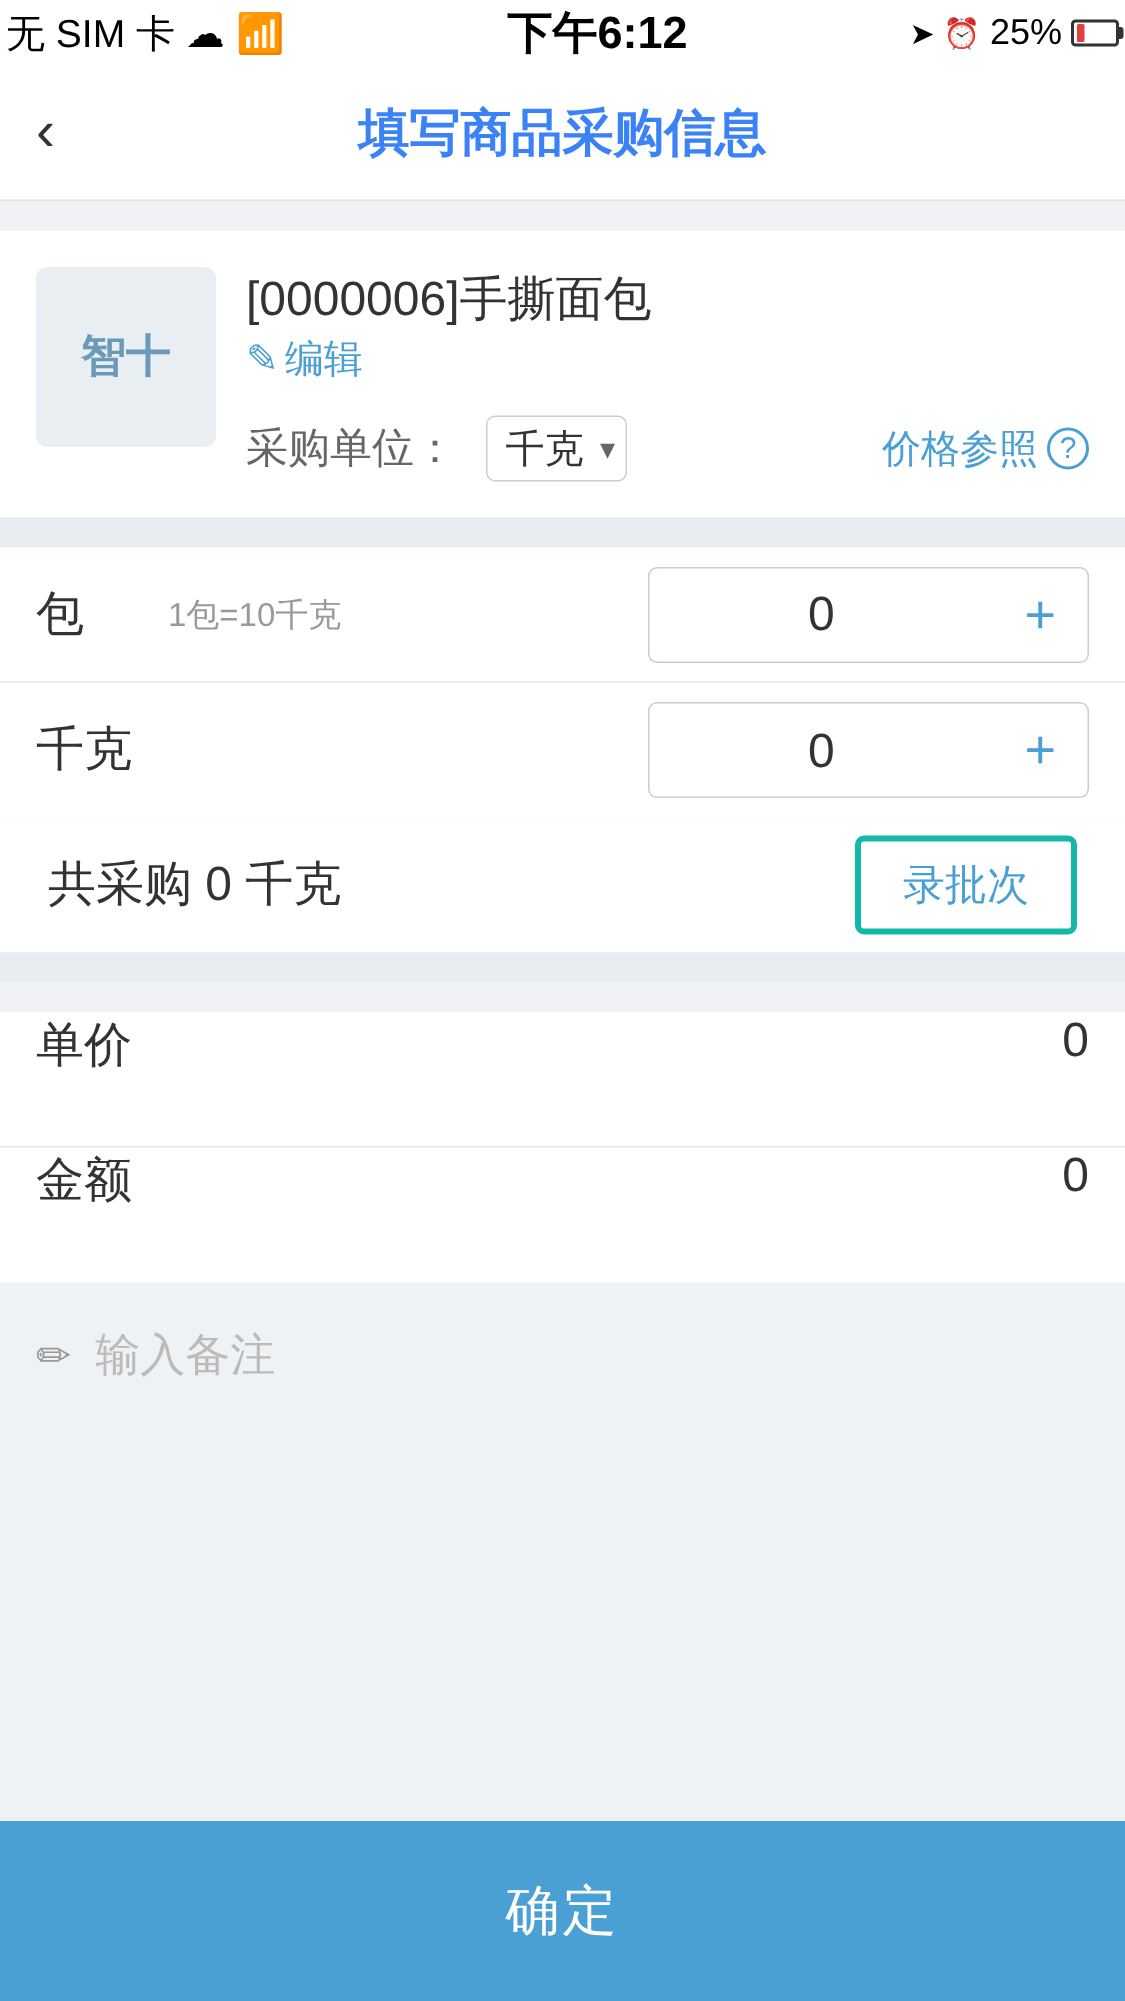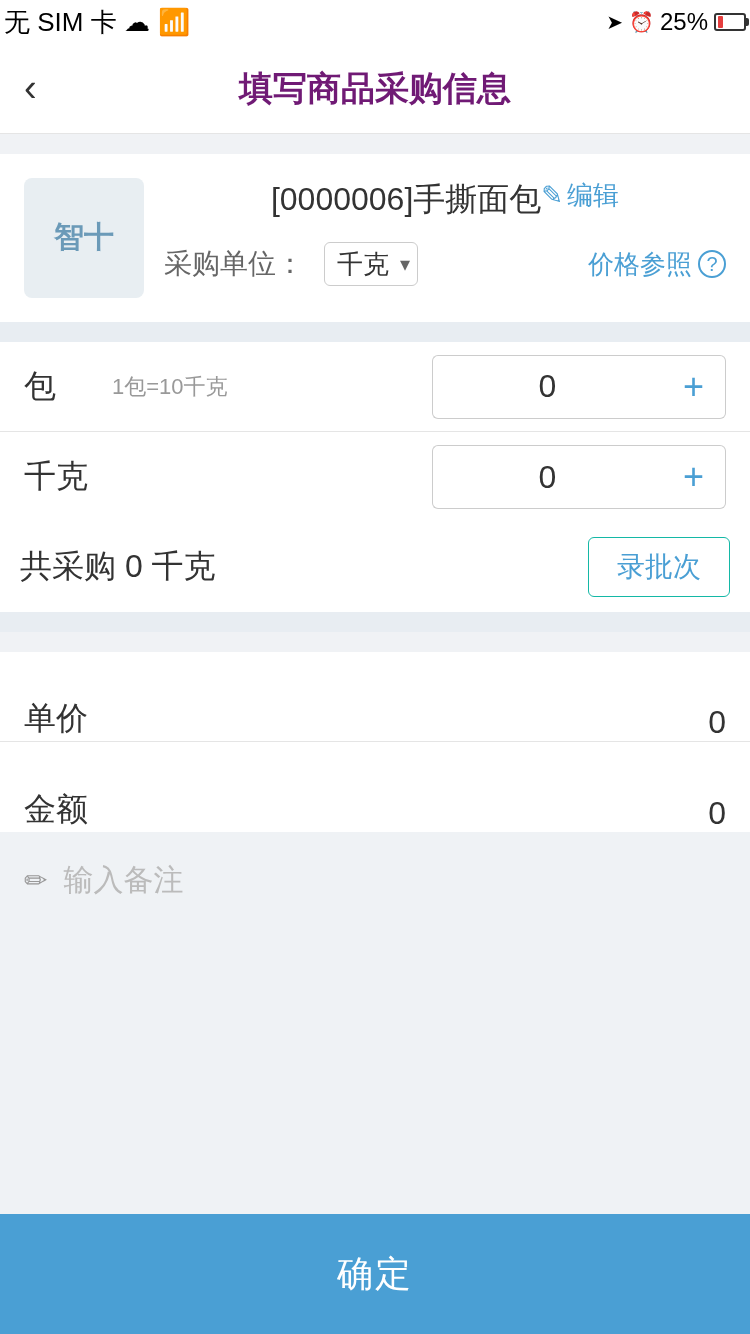--- a/index.html
+++ b/index.html
@@ -54,21 +54,21 @@
     .nav-back {
       position: absolute;
       left: 24px;
       font-size: 38px;
       color: #333;
       cursor: pointer;
     }
     .nav-title {
       font-size: 34px;
       font-weight: 600;
-      color: #701a75;
+      color: #3b82f6;
     }
 
     
     .product-card {
       background: #fff;
       padding: 24px;
       display: flex;
       align-items: flex-start;
       gap: 20px;
       margin-top: 20px;
@@ -92,20 +92,21 @@
       color: #aaa;
       margin-top: 2px;
     }
     .product-info {
       flex: 1;
     }
     .product-header {
       display: flex;
       justify-content: center;
       align-items: flex-start;
+      flex-direction: column;
     }
     .product-name {
       font-size: 32px;
       color: #333;
       font-weight: 500;
     }
     .edit-btn {
       color: #4a9fd4;
       font-size: 26px;
       display: flex;
@@ -224,45 +225,45 @@
       cursor: pointer;
       border-radius: 0 6px 6px 0;
     }
 
     
     .summary-row {
       background: #fff;
       display: flex;
       align-items: center;
       justify-content: space-between;
-      padding: 0 20px;
+      padding: 0 32px;
       height: 90px;
     }
     .summary-text {
       font-size: 32px;
       color: #333;
     }
     .batch-btn {
-      border: 1px solid #14b8a6;
+      border: 4px solid #14b8a6;
       color: #4a9fd4;
       background: #fff;
       padding: 10px 28px;
       font-size: 28px;
       border-radius: 6px;
       cursor: pointer;
     }
 
     
     .info-section {
       background: #fff;
       margin-top: 20px;
     }
     .info-row {
       display: flex;
-      align-items: flex-end;
+      align-items: flex-start;
       justify-content: space-between;
       padding: 0 24px;
       height: 90px;
       border-bottom: 1px solid #e5e5e5;
     }
     .info-row:last-child { border-bottom: none; }
     .info-label {
       font-size: 32px;
       color: #333;
     }
@@ -316,20 +317,21 @@
     }
   </style>
 </head>
 <body>
 
 <div class="status-bar">
   <div class="status-left">
     <span>无 SIM 卡 ☁</span>
     <span>📶</span>
   </div>
+  <div class="status-center">下午6:12</div>
   <div class="status-right">
     <span style="font-size:20px;">➤</span>
     <span style="font-size:20px;">⏰</span>
     <span>25%</span>
     <div class="battery-icon">
       <div class="battery-fill"></div>
       <div class="battery-tip"></div>
     </div>
   </div>
 </div>

